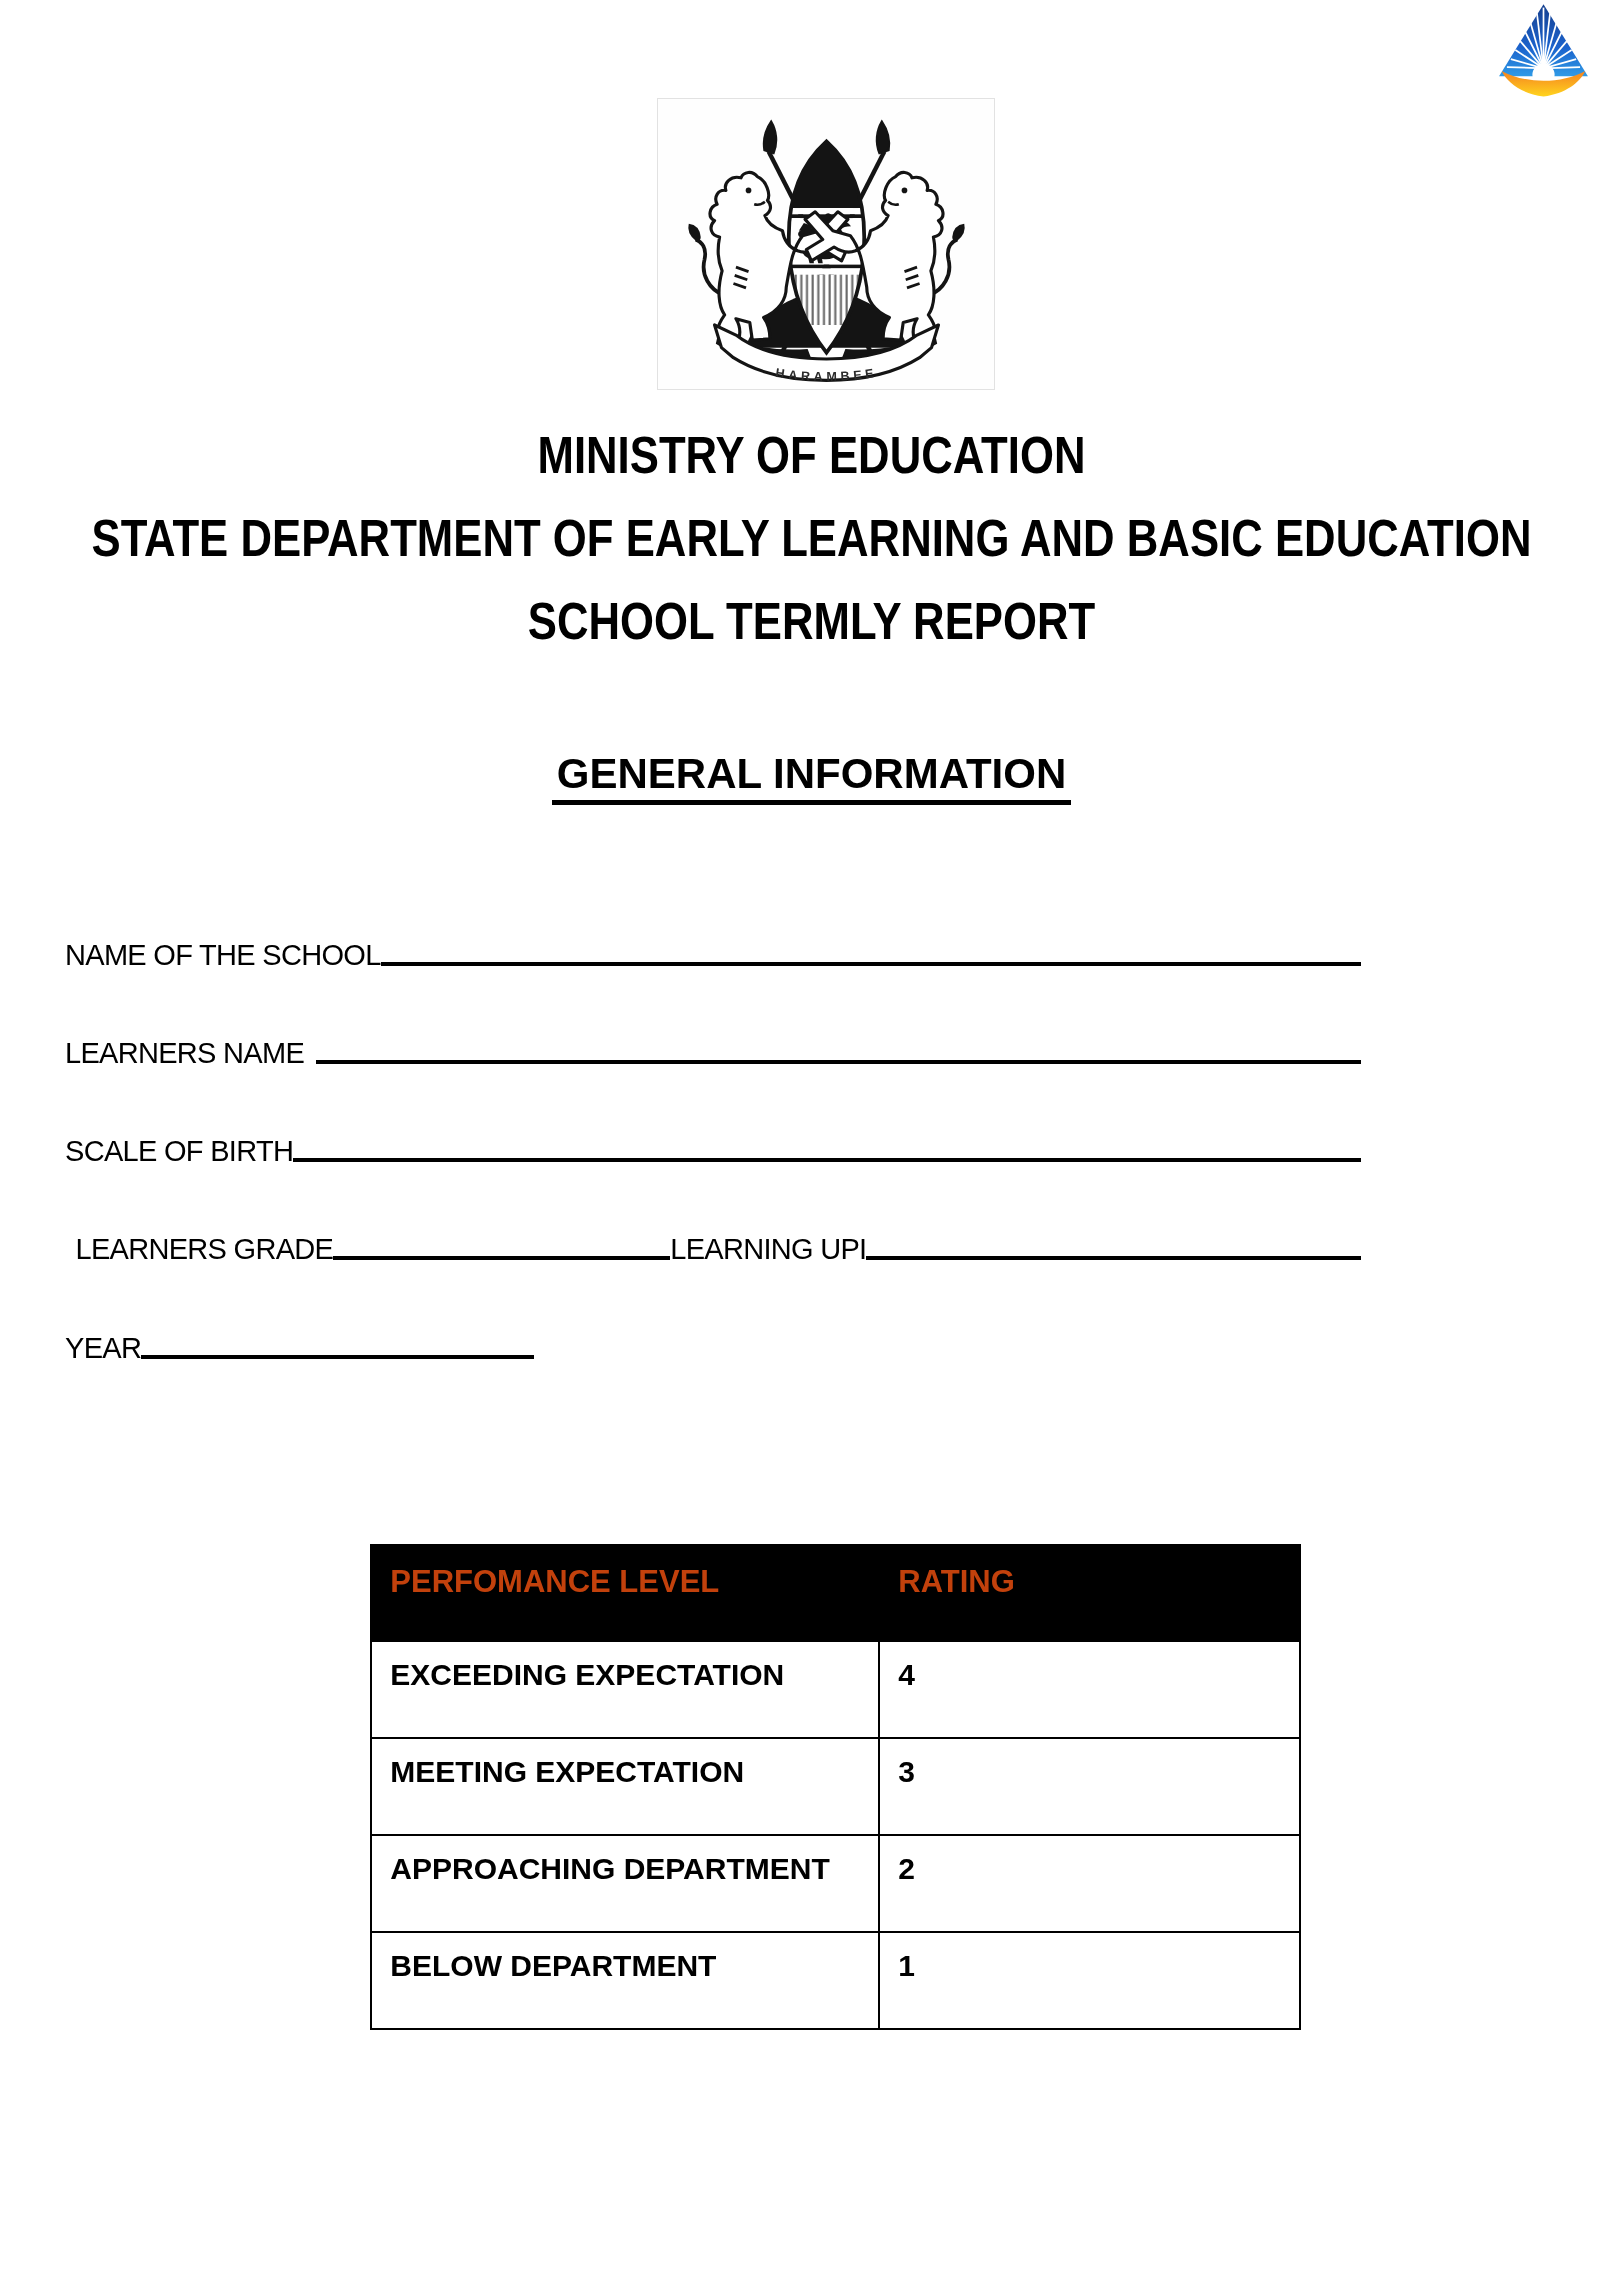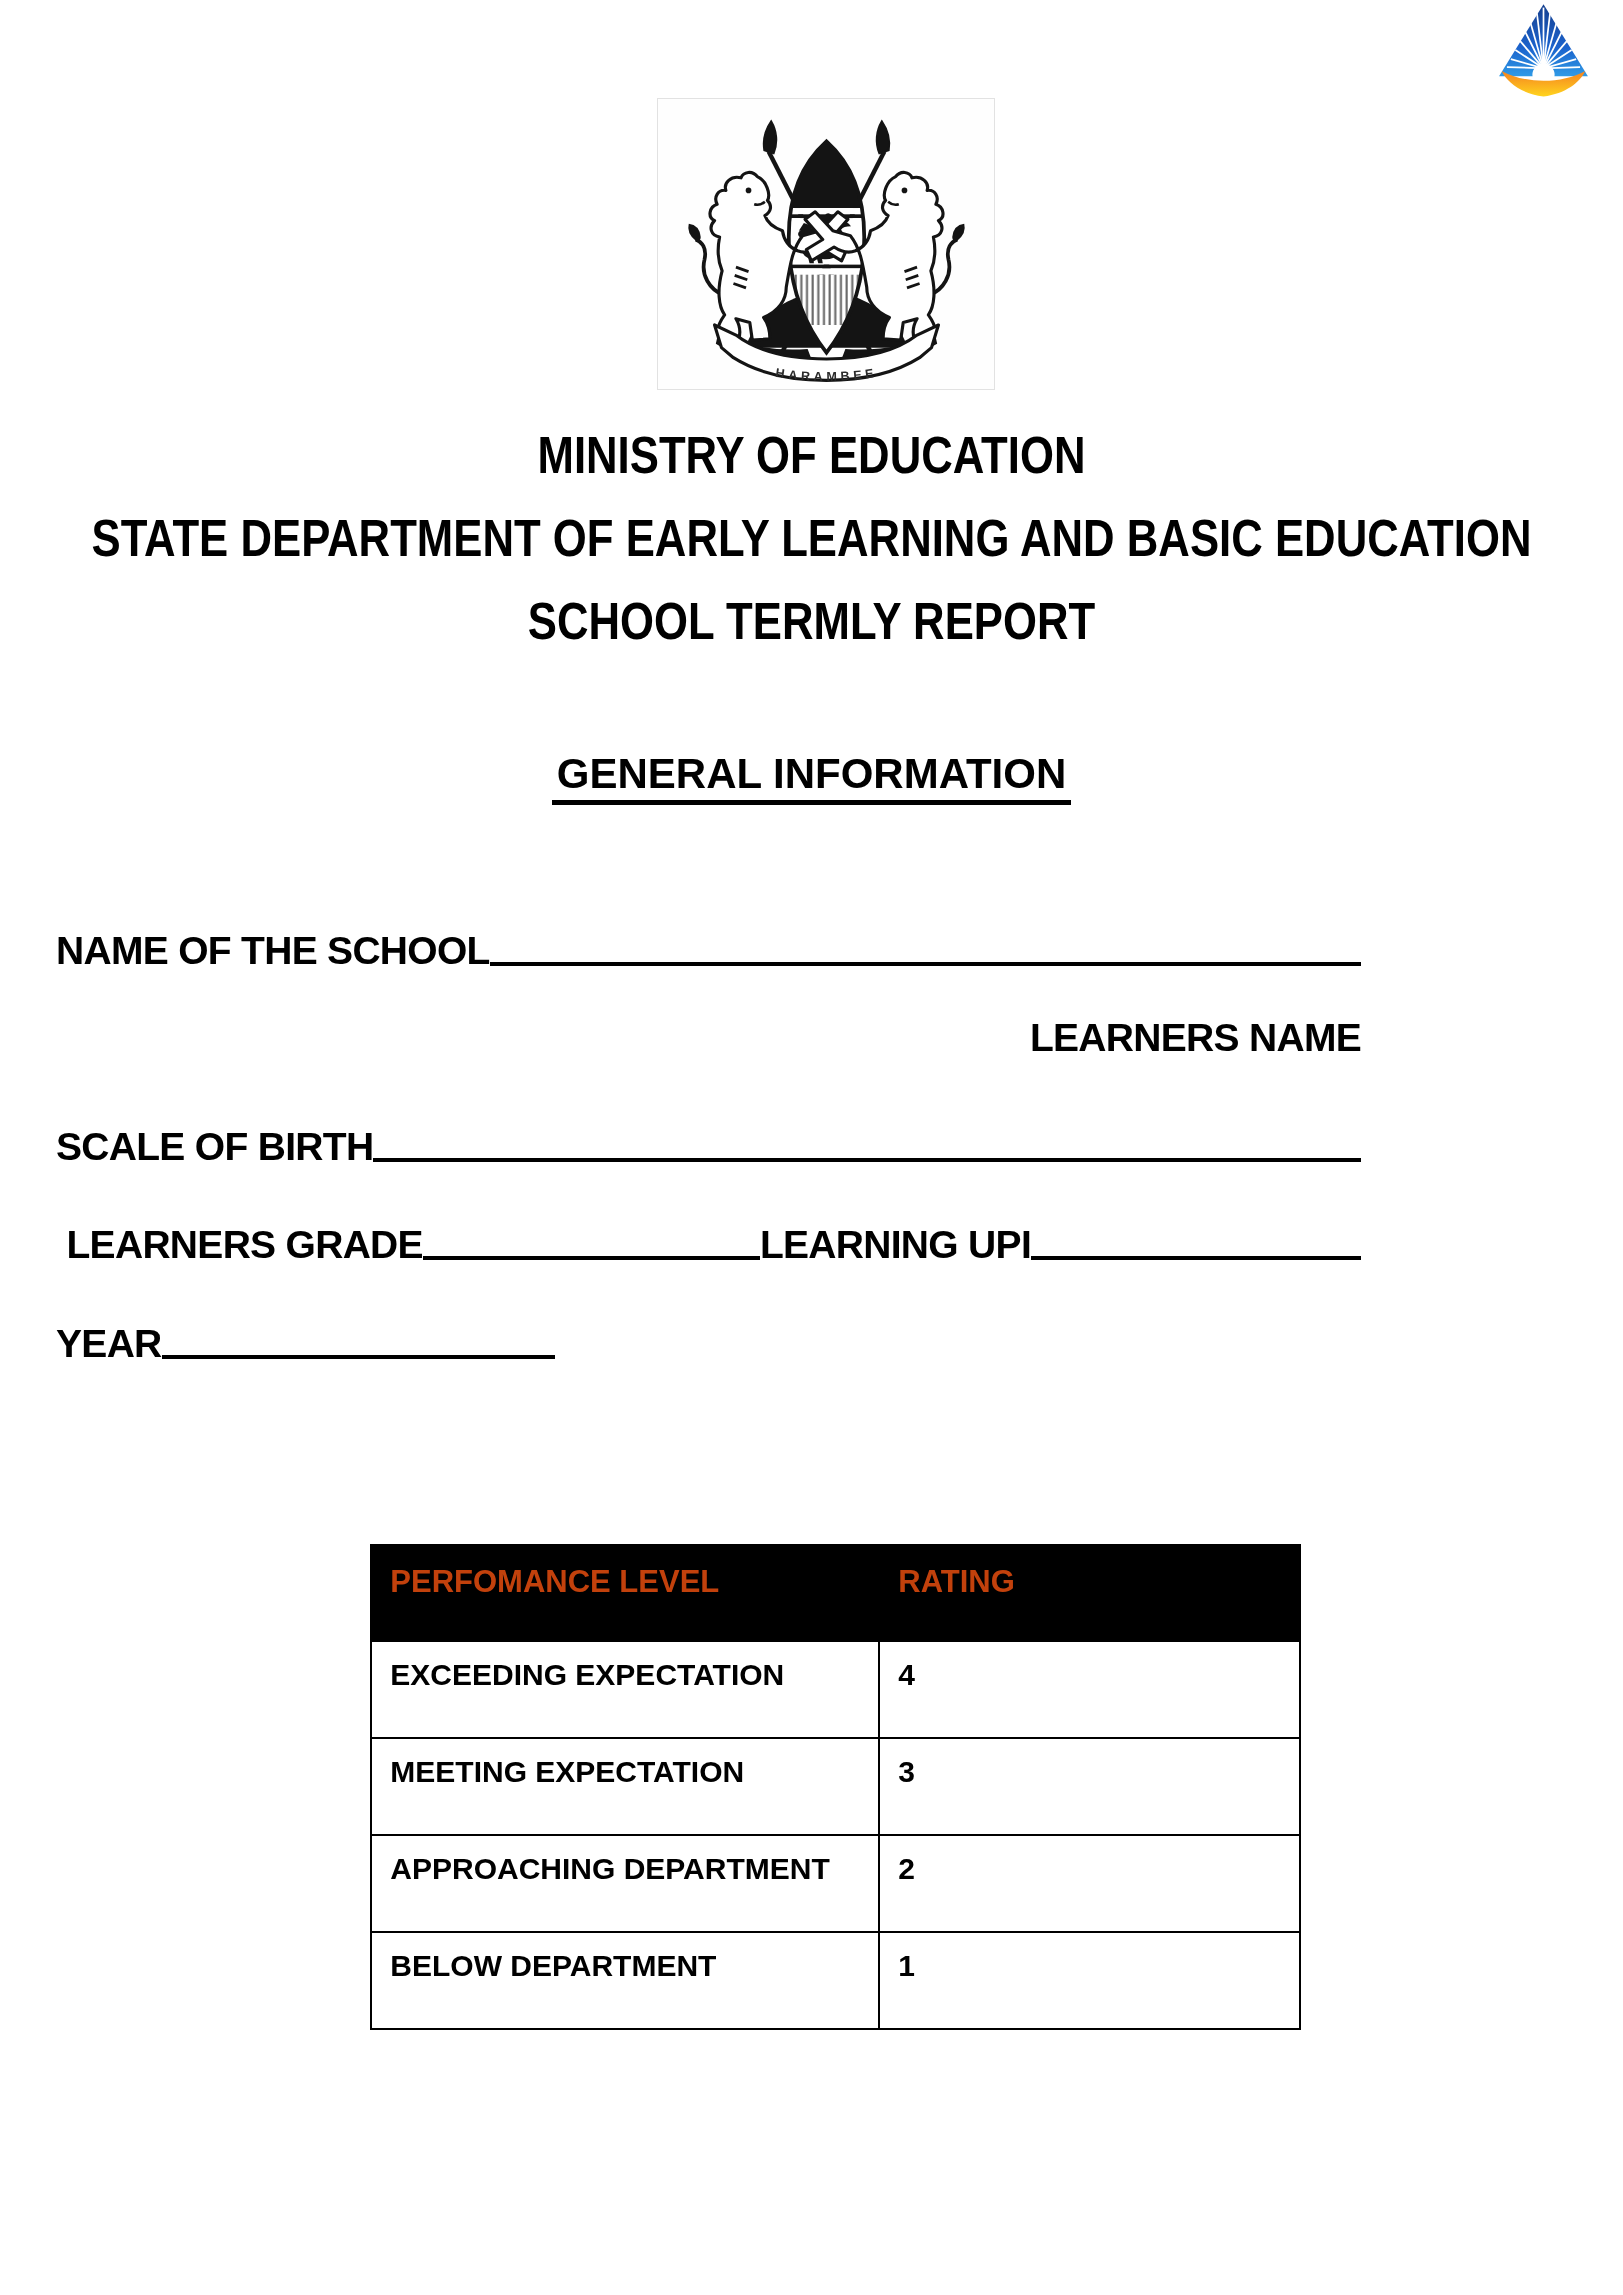--- a/index.html
+++ b/index.html
@@ -52,39 +52,39 @@
   .h-ministry { top: 425px;  font-size: 47px; }
   .h-dept     { top: 508px;  font-size: 47px; }
   .h-report   { top: 591px;  font-size: 47px; }
   .h-general  { top: 750px; font-size: 42px; }
   .h-general .u { border-bottom: 5.2px solid #000; padding: 0 5.2px 2.6px 5.2px; }
   .h-scale    { top: 1475px; font-size: 41px; }
 
   
   .form-row {
     position: absolute;
-    left: 56px;
+    left: 65px;
     right: 262px;
     height: 50px;
     display: flex;
     align-items: flex-end;
-    font-size: 39px;
-    font-weight: 700;
+    font-size: 29px;
+    font-weight: 400;
     white-space: nowrap;
     letter-spacing: -0.7px;
   }
   .form-row .lbl { line-height: 1.0; }
   .fill {
     height: 0;
     border-bottom: 4.6px solid #000;
     margin-bottom: 3.9px;
   }
   .fill.grow { flex: 1 1 auto; }
   .row-school { top: 920px; }
-  .row-name   { top: 1018px; flex-direction: column; }
+  .row-name   { top: 1018px; }
   .row-name .fill { margin-left: 11.8px; }
   .row-dob    { top: 1116px; }
   .row-dob .fill-dob { width: 386px; }
   .row-grade  { top: 1214px; padding-left: 10.5px; }
   .row-grade .fill-grade { width: 337px; }
   .row-year   { top: 1313px; }
   .row-year .fill-year { width: 393px; }
 
   
   .rating-table {

